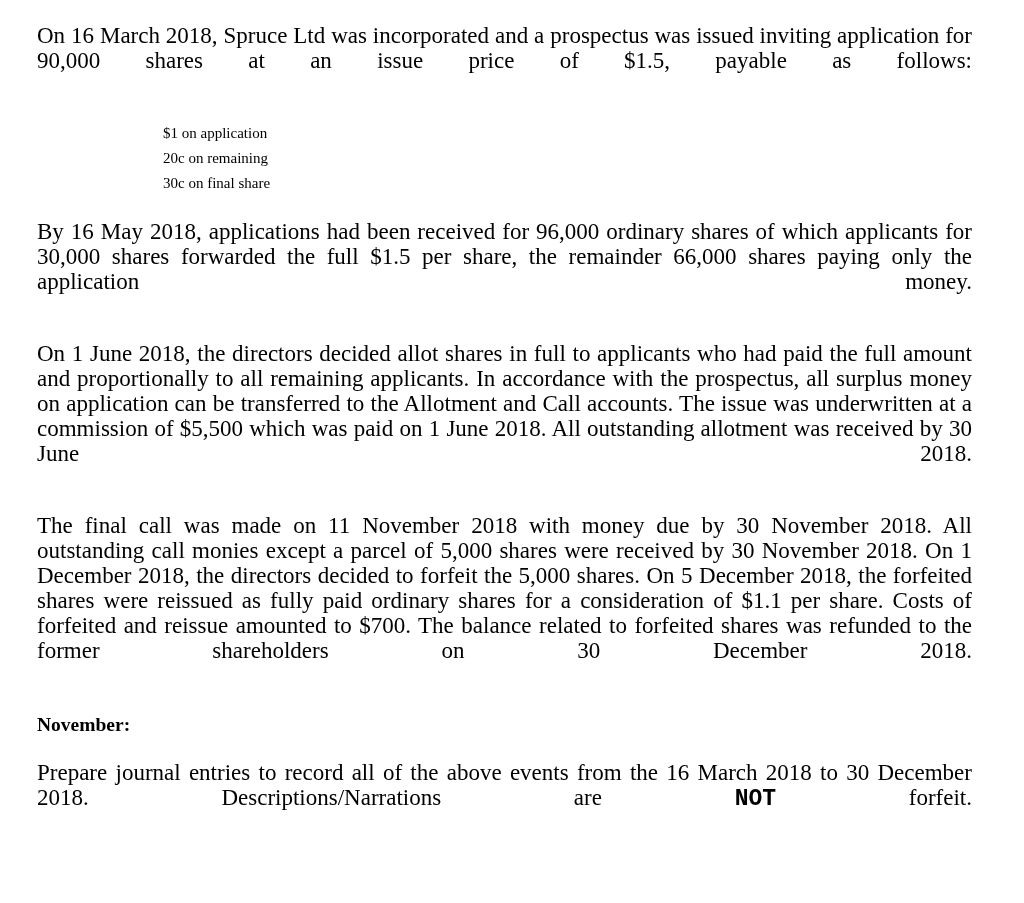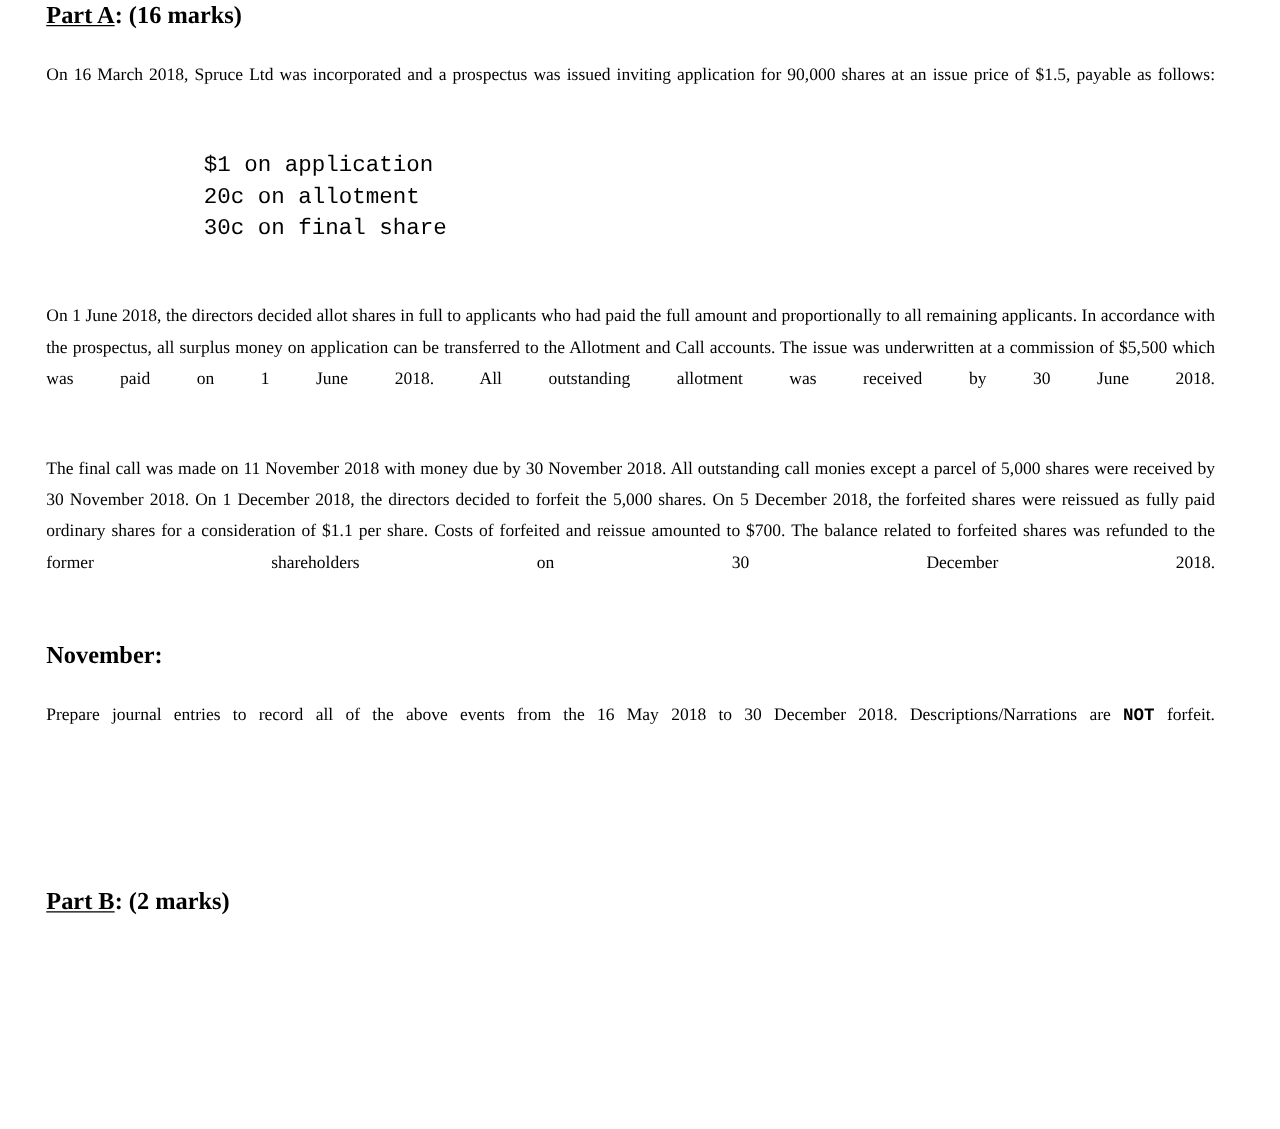--- a/index.html
+++ b/index.html
@@ -30,89 +30,88 @@
     font-size: 19.5px;
     font-weight: bold;
     line-height: 25px;
     margin: 0;
   }
   .heading .underlined {
     text-decoration: underline;
     text-underline-offset: 2px;
   }
   p.para {
-    font-size: 14px;
+    font-size: 23px;
     line-height: 25px;
     margin: 0;
     text-align: justify;
     text-justify: inter-word;
   }
   
   p.para:after {
     content: "";
     display: inline-block;
     width: 100%;
   }
 
   .terms-list {
     margin: 0;
     padding: 0;
     list-style: none;
-    font-size: 18px;
+    font-size: 15px;
     line-height: 25px;
-    font-family: Liberation Mono, monospace;
   }
   .terms-list li {
     margin: 0;
     padding: 0 0 0 126px;
     white-space: nowrap;
   }
   .gap-sm  { height: 22px; }
   .gap-md  { height: 23px; }
   .gap-lg  { height: 24px; }
   .gap-xxl { height: 98px; }
   .bold { font-weight: bold; font-family: Liberation Mono, monospace; }
 </style>
 </head>
 <body>
 
 <div class="page">
   <div class="doc-body">
 
-    <h2 class="heading"><span class="underlined">Part A</span><span>: (16 marks)</span></h2>
 
     <div class="gap-md"></div>
 
     <p class="para">On 16 March 2018, Spruce Ltd was incorporated and a prospectus was issued inviting application for 90,000 shares at an issue price of $1.5, payable as follows:</p>
 
     <div class="gap-md"></div>
 
     <ul class="terms-list">
       <li>$1 on application</li>
-      <li>20c on allotment</li>
+      <li>20c on remaining</li>
       <li>30c on final share</li>
     </ul>
 
     <div class="gap-md"></div>
 
+    <p class="para">By 16 May 2018, applications had been received for 96,000 ordinary shares of which applicants for 30,000 shares forwarded the full $1.5 per share, the remainder 66,000 shares paying only the application money.</p>
 
     <div class="gap-sm"></div>
 
     <p class="para">On 1 June 2018, the directors decided allot shares in full to applicants who had paid the full amount and proportionally to all remaining applicants. In accordance with the prospectus, all surplus money on application can be transferred to the Allotment and Call accounts. The issue was underwritten at a commission of $5,500 which was paid on 1 June 2018. All outstanding allotment was received by 30 June 2018.</p>
 
     <div class="gap-sm"></div>
 
     <p class="para">The final call was made on 11 November 2018 with money due by 30 November 2018. All outstanding call monies except a parcel of 5,000 shares were received by 30 November 2018. On 1 December 2018, the directors decided to forfeit the 5,000 shares. On 5 December 2018, the forfeited shares were reissued as fully paid ordinary shares for a consideration of $1.1 per share. Costs of forfeited and reissue amounted to $700. The balance related to forfeited shares was refunded to the former shareholders on 30 December 2018.</p>
 
     <div class="gap-lg"></div>
 
     <h3 class="heading">November:</h3>
 
     <div class="gap-md"></div>
 
-    <p class="para"><span>Prepare journal entries to record all of the above events from the 16 May 2018 to 30 December 2018. Descriptions/Narrations are </span><span class="bold">NOT</span><span> forfeit.</span></p>
+    <p class="para"><span>Prepare journal entries to record all of the above events from the 16 March 2018 to 30 December 2018. Descriptions/Narrations are </span><span class="bold">NOT</span><span> forfeit.</span></p>
 
     <div class="gap-xxl"></div>
 
     <h2 class="heading"><span class="underlined">Part B</span><span>: (2 marks)</span></h2>
 
   </div>
 </div>
 
 </body></html>

